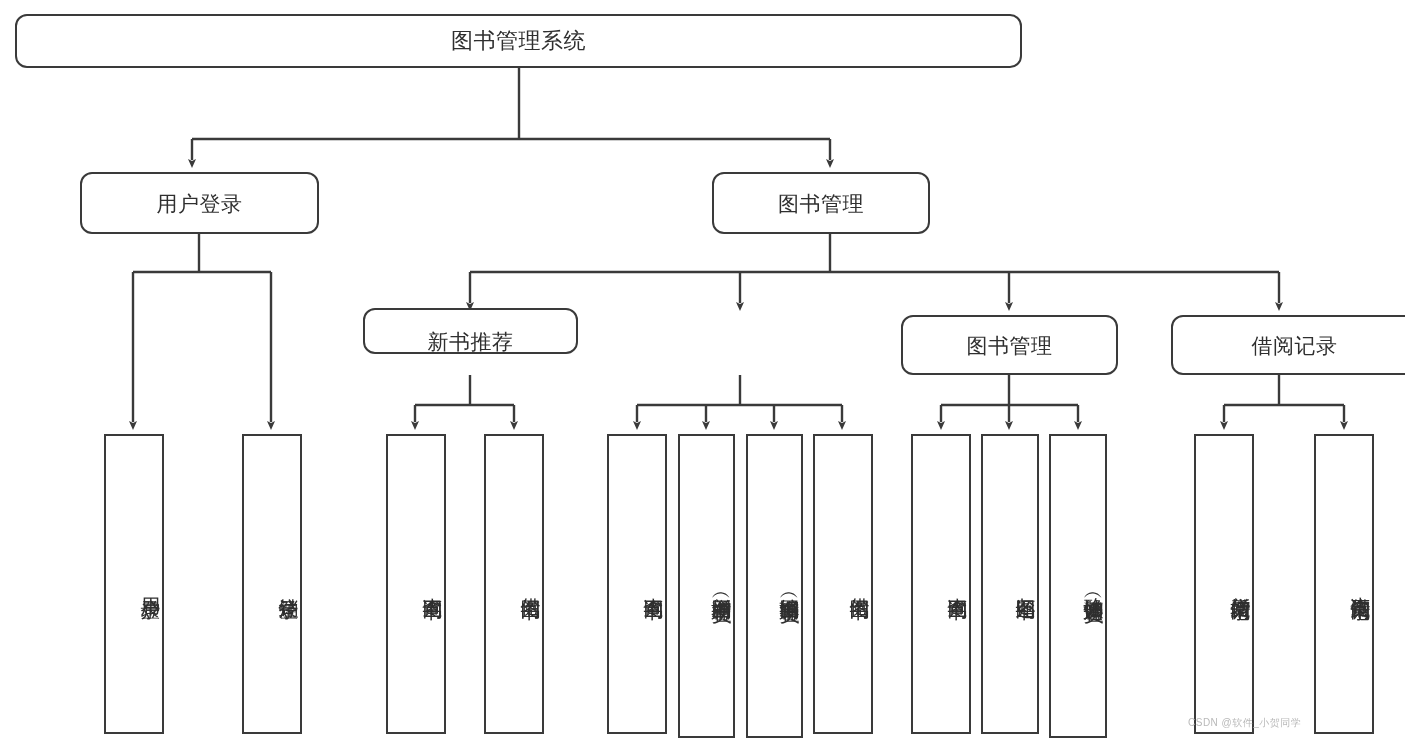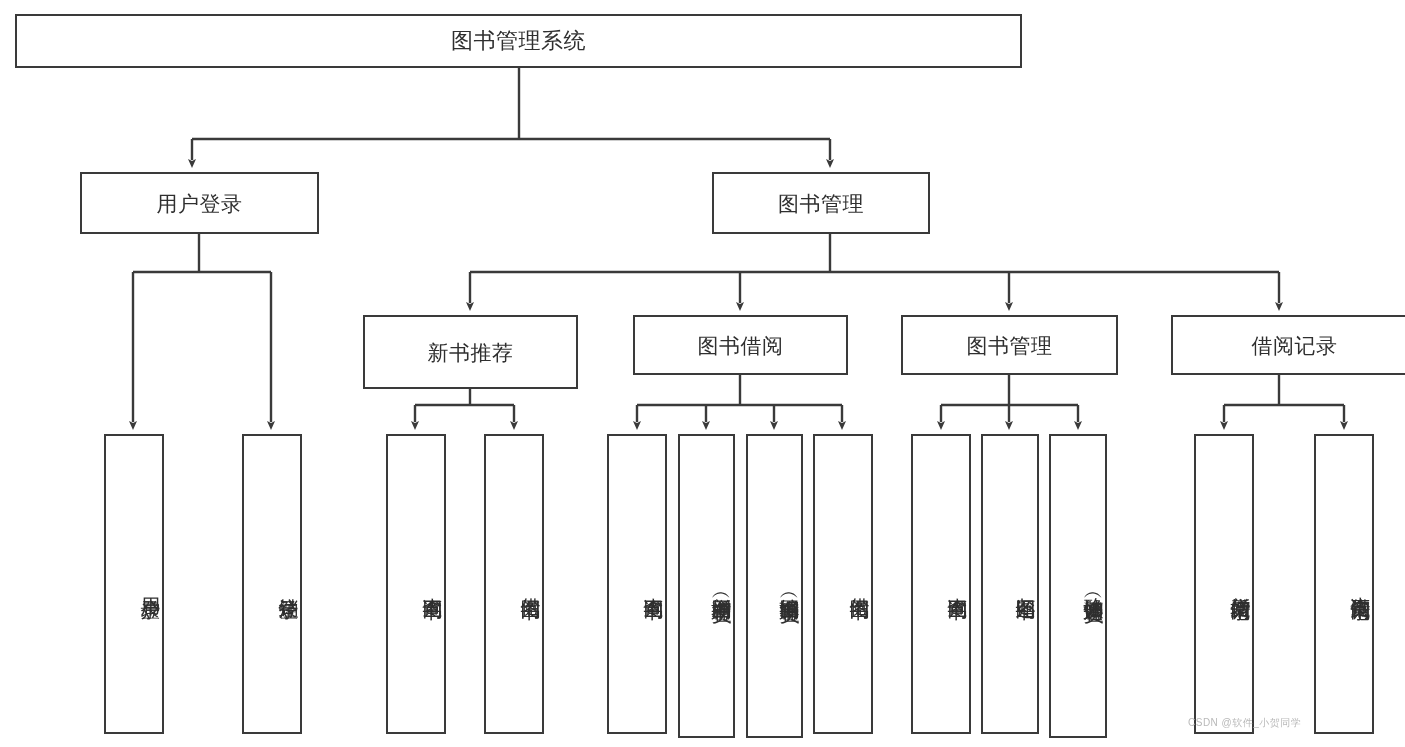--- a/index.html
+++ b/index.html
@@ -27,20 +27,21 @@
     background:#ffffff;
     display:flex;
     align-items:center;
     justify-content:center;
     color:#2f2f2f;
   }
   .node.horiz{
     font-size:21px;
     letter-spacing:0.5px;
     line-height:1;
+    border-radius:12px;
   }
   .node.vert{
     writing-mode:vertical-rl;
     text-orientation:upright;
     font-size:20px;
     line-height:1.12;
     letter-spacing:1px;
     padding:6px 0;
     align-items:flex-start;
     justify-content:center;
@@ -120,25 +121,22 @@
     <span>图书管理系统</span>
   </div>
 
   <div class="node horiz" style="left:80px; top:172px; width:239px; height:62px;">
     <span>用户登录</span>
   </div>
   <div class="node horiz" style="left:712px; top:172px; width:218px; height:62px;">
     <span>图书管理</span>
   </div>
 
-  <div class="node horiz" style="left:363px; top:315px; width:215px; height:74px;">
+  <div class="node horiz" style="left:363px; top:308px; width:215px; height:46px;align-items:flex-end;">
     <span>新书推荐</span>
-  </div>
-  <div class="node horiz" style="left:633px; top:315px; width:215px; height:60px;">
-    <span>图书借阅</span>
   </div>
   <div class="node horiz" style="left:901px; top:315px; width:217px; height:60px;">
     <span>图书管理</span>
   </div>
   <div class="node horiz" style="left:1171px; top:315px; width:247px; height:60px;">
     <span>借阅记录</span>
   </div>
 
   <div class="node vert" style="left:104px; top:434px; width:60px; height:300px;">
     <span class="txt">用户登录</span>

